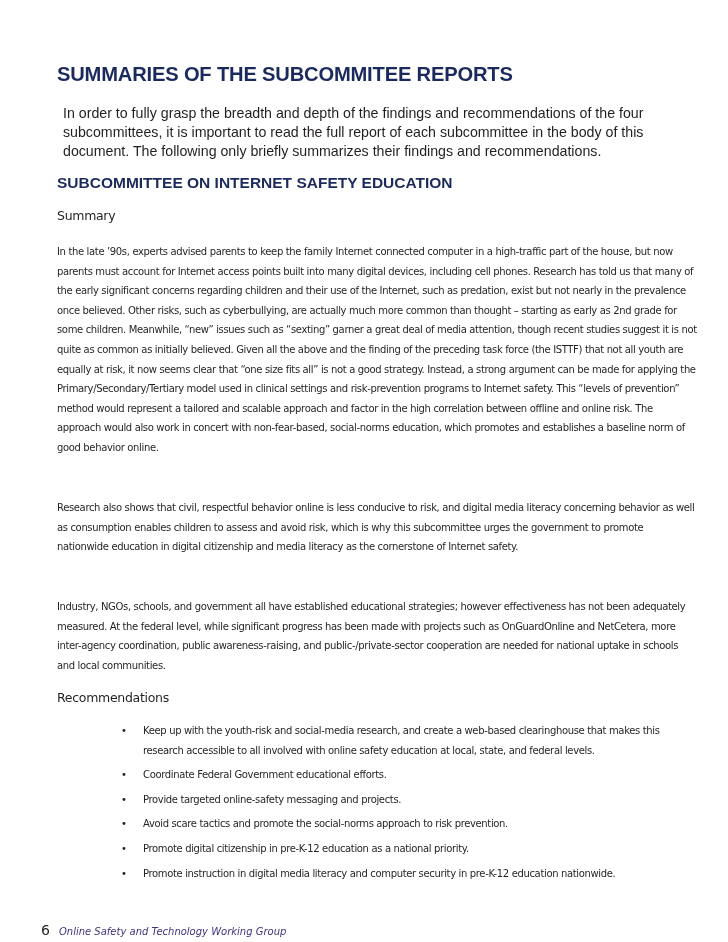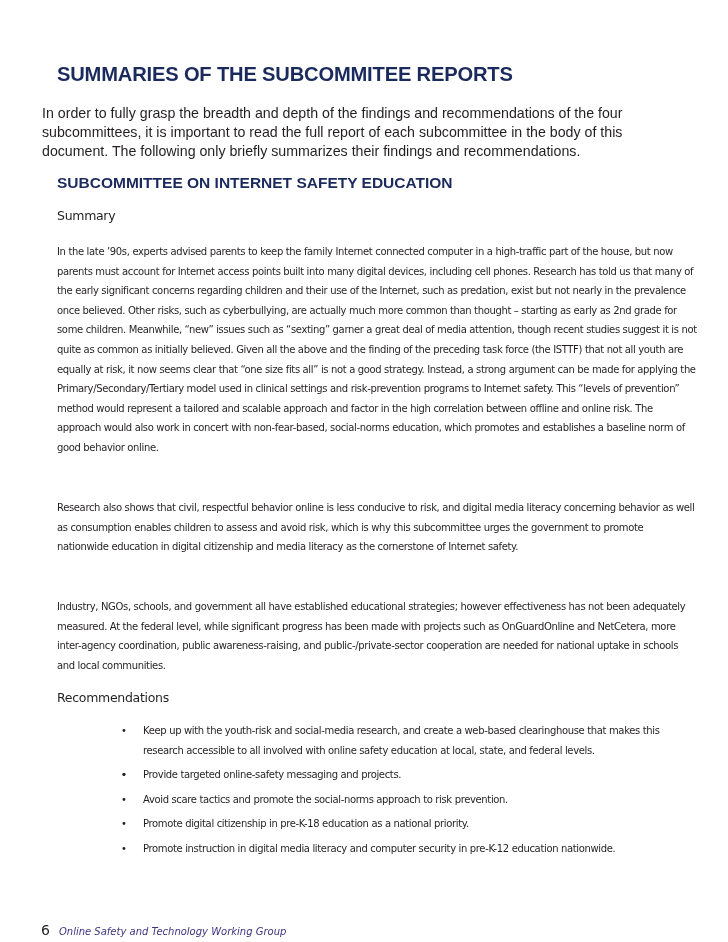--- a/index.html
+++ b/index.html
@@ -5,21 +5,21 @@
     html, body { margin: 0; padding: 0; background: #ffffff; }
     body { width: 728px; height: 942px; position: relative; overflow: hidden; color: #231f20; }
     .page { position: absolute; left: 0; top: 0; width: 604px; height: 942px; margin-top: 24px; }
     .main-title {
       position: absolute; left: 57px; top: 38px;
       font-family: "Liberation Sans", sans-serif; font-weight: bold;
       font-size: 21px; color: #1b2a5c; letter-spacing: -0.2px; margin: 0;
       transform: scaleX(0.96); transform-origin: left;
     }
     .intro {
-      position: absolute; left: 42px; top: 80px; width: 620px;
+      position: absolute; left: 63px; top: 80px; width: 620px;
       font-family: "Liberation Sans", sans-serif; font-size: 14.2px;
       line-height: 19px; color: #231f20; margin: 0;
     }
     .sub-title {
       position: absolute; left: 57px; top: 150px;
       font-family: "Liberation Sans", sans-serif; font-weight: bold;
       font-size: 15.5px; color: #1b2a5c; margin: 0;
     }
     .body-text {
       font-family: "DejaVu Sans", sans-serif; font-size: 10px;
@@ -58,32 +58,33 @@
 
   <h3 class="label" style="top:666px;">Recommendations</h3>
 
   <ul class="recs body-text">
     <li class="rec">
       <span class="bullet">•</span>
       <span>Keep up with the youth-risk and social-media research, and create a web-based clearinghouse that makes this research accessible to all involved with online safety education at local, state, and federal levels.</span>
     </li>
     <li class="rec">
       <span class="bullet">•</span>
+      <span>Coordinate Federal Government educational efforts.</span>
     </li>
     <li class="rec">
       <span class="bullet">•</span>
       <span>Provide targeted online-safety messaging and projects.</span>
     </li>
     <li class="rec">
       <span class="bullet">•</span>
       <span>Avoid scare tactics and promote the social-norms approach to risk prevention.</span>
     </li>
     <li class="rec">
       <span class="bullet">•</span>
-      <span>Promote digital citizenship in pre-K-18 education as a national priority.</span>
+      <span>Promote digital citizenship in pre-K-12 education as a national priority.</span>
     </li>
     <li class="rec">
       <span class="bullet">•</span>
       <span>Promote instruction in digital media literacy and computer security in pre-K-12 education nationwide.</span>
     </li>
   </ul>
 
   <div class="footer">
     <span class="page-num">6</span>
     <span class="footer-title">Online Safety and Technology Working Group</span>

